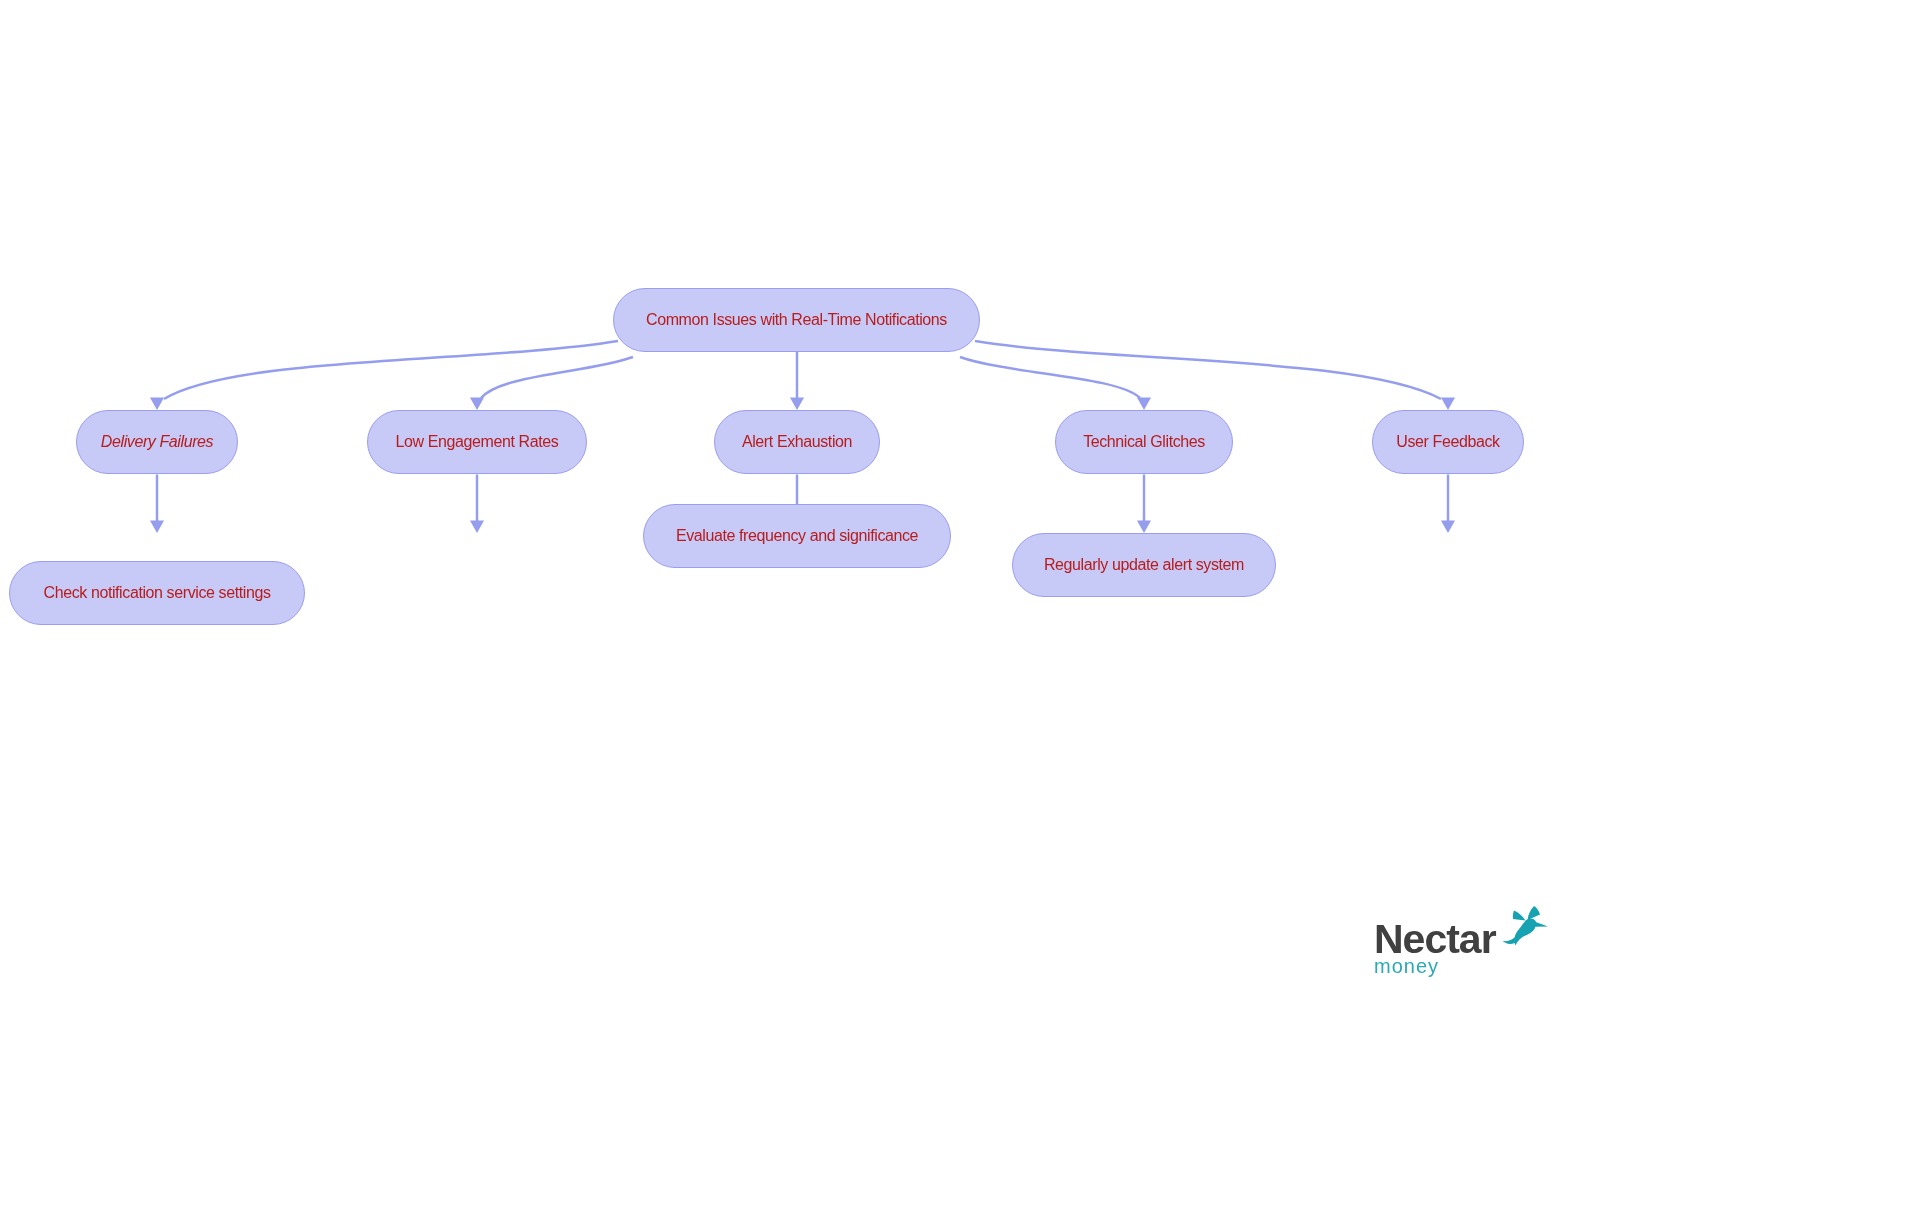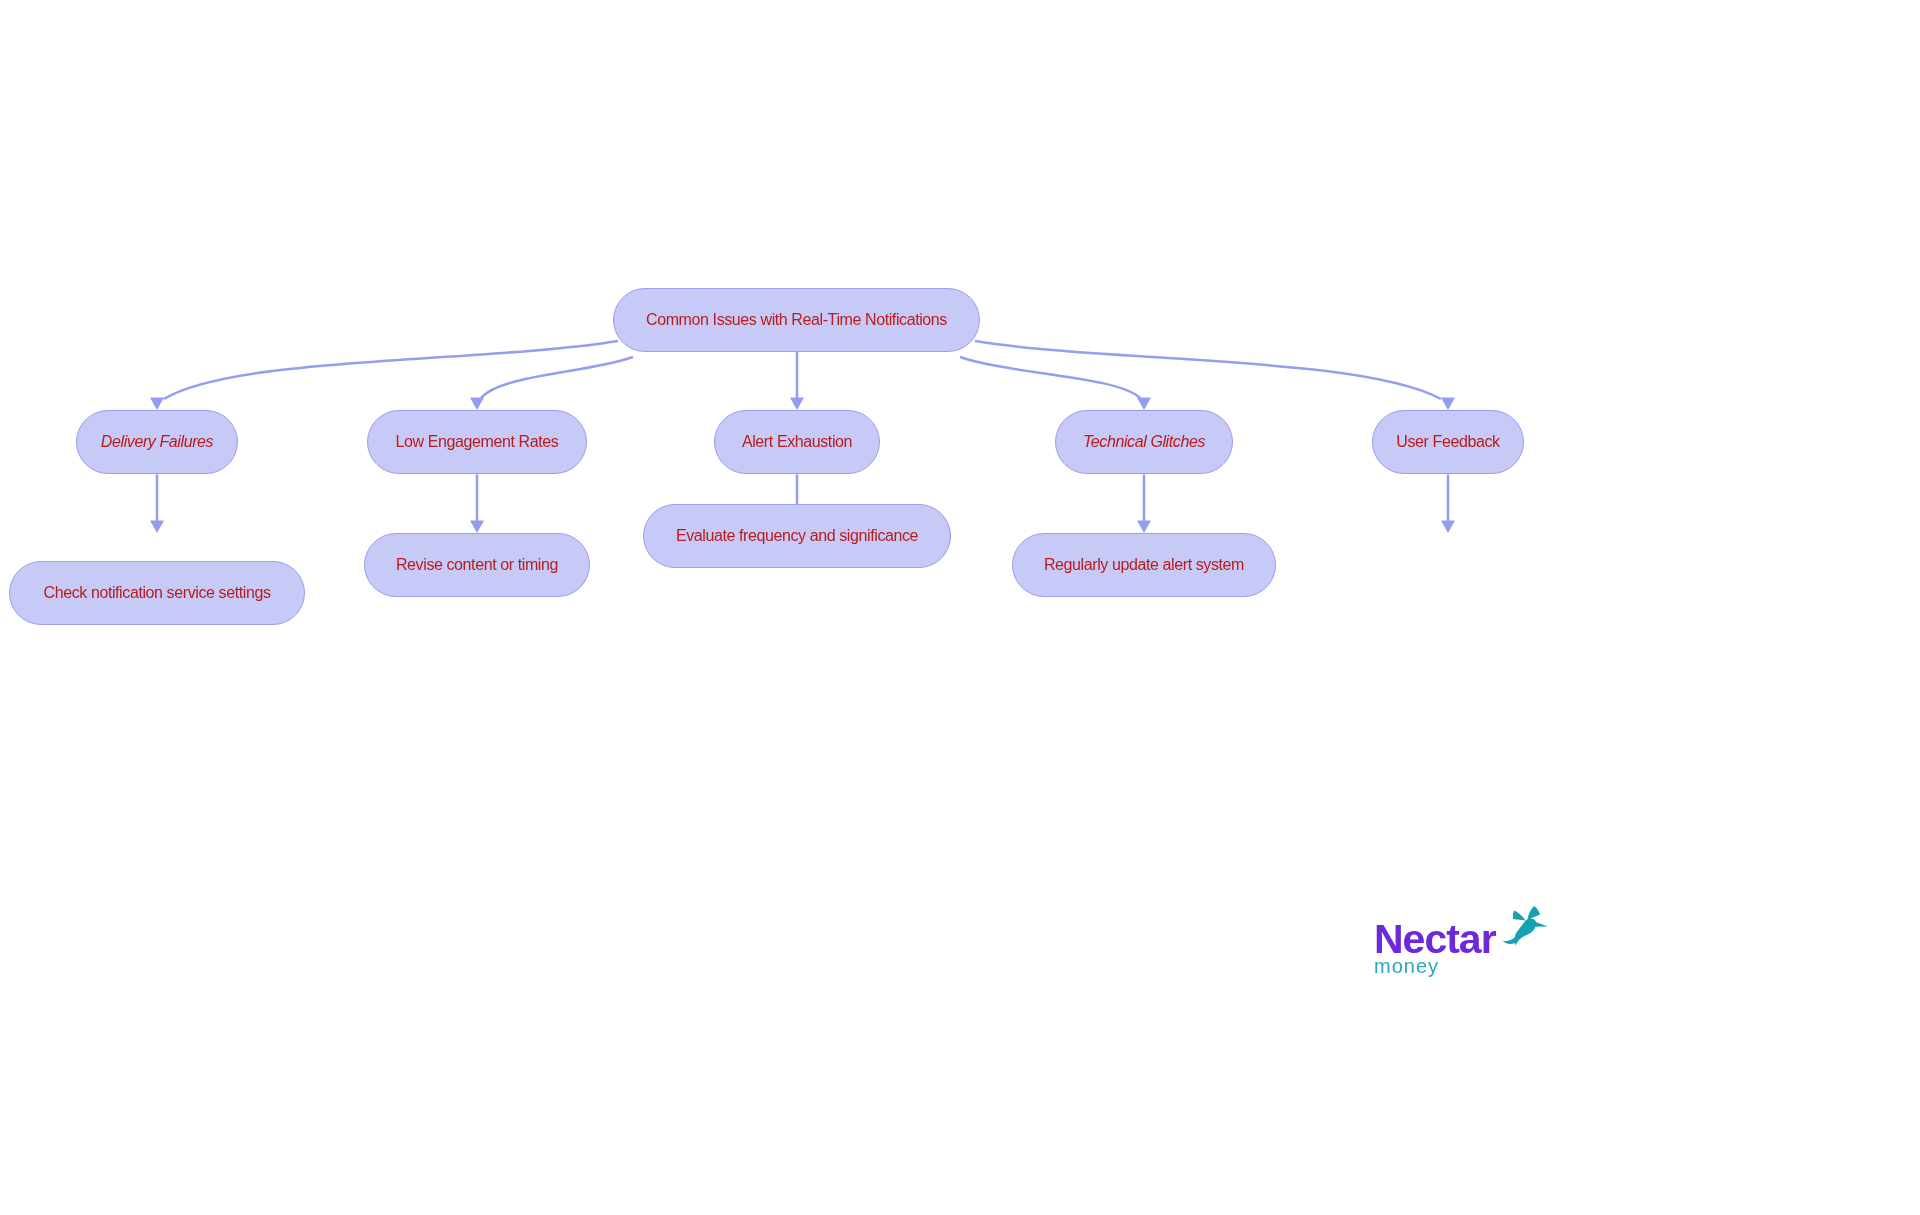--- a/index.html
+++ b/index.html
@@ -44,21 +44,21 @@
     letter-spacing: -0.4px;
     white-space: nowrap;
     padding: 0 6px;
     text-align: center;
   }
   
   #node-root      { left: 613px;  top: 288px; width: 367px; }
   #node-issue-0   { left: 76px;   top: 410px; width: 162px; font-style: italic; }
   #node-issue-1   { left: 367px;  top: 410px; width: 220px; }
   #node-issue-2   { left: 714px;  top: 410px; width: 166px; }
-  #node-issue-3   { left: 1055px; top: 410px; width: 178px; font-style: italic; }
+  #node-issue-3   { left: 1055px; top: 410px; width: 178px; }
   #node-issue-4   { left: 1372px; top: 410px; width: 152px; }
   #node-action-0  { left: 9px;    top: 561px; width: 296px; }
   #node-action-1  { left: 364px;  top: 533px; width: 226px; }
   #node-action-2  { left: 643px;  top: 504px; width: 308px; }
   #node-action-3  { left: 1012px; top: 533px; width: 264px; }
   #node-action-4  { left: 1334px; top: 533px; width: 229px; }
 
   
   #logo {
     position: absolute;
@@ -72,21 +72,21 @@
     right: -4px;
     top: 0;
     width: 46px;
     height: 42px;
   }
   #logo .brand {
     margin-top: 13px;
     font-size: 41px;
     font-weight: bold;
     letter-spacing: -1px;
-    color: #6d28d9;
+    color: #404040;
     line-height: 1;
   }
   #logo .product {
     margin-top: -4px;
     padding-right: 12px;
     text-align: left;
     font-size: 20px;
     font-weight: 400;
     letter-spacing: 1px;
     color: #2ba9b6;
@@ -133,21 +133,20 @@
 
   <div class="node" id="node-root">Common Issues with Real-Time Notifications</div>
 
   <div class="node" id="node-issue-0">Delivery Failures</div>
   <div class="node" id="node-issue-2">Alert Exhaustion</div>
   <div class="node" id="node-issue-1">Low Engagement Rates</div>
   <div class="node" id="node-issue-3">Technical Glitches</div>
   <div class="node" id="node-issue-4">User Feedback</div>
 
   <div class="node" id="node-action-0">Check notification service settings</div>
-  <div class="node" id="node-action-1">Revise content or timing</div>
   <div class="node" id="node-action-2">Evaluate frequency and significance</div>
   <div class="node" id="node-action-3">Regularly update alert system</div>
 
   <div id="logo">
     <svg class="bird" viewBox="0 0 46 42" xmlns="http://www.w3.org/2000/svg">
       <g fill="#16a2b0">
 
         <path d="M32 0 C28 4 26 9 25.5 14 L38 8.5 C36.8 4.6 34.8 1.8 32 0 Z"></path>
 
         <path d="M12 4.5 C16 6 20 9.5 23.5 14.5 L11 13 C10.6 9.8 11 7 12 4.5 Z"></path>

